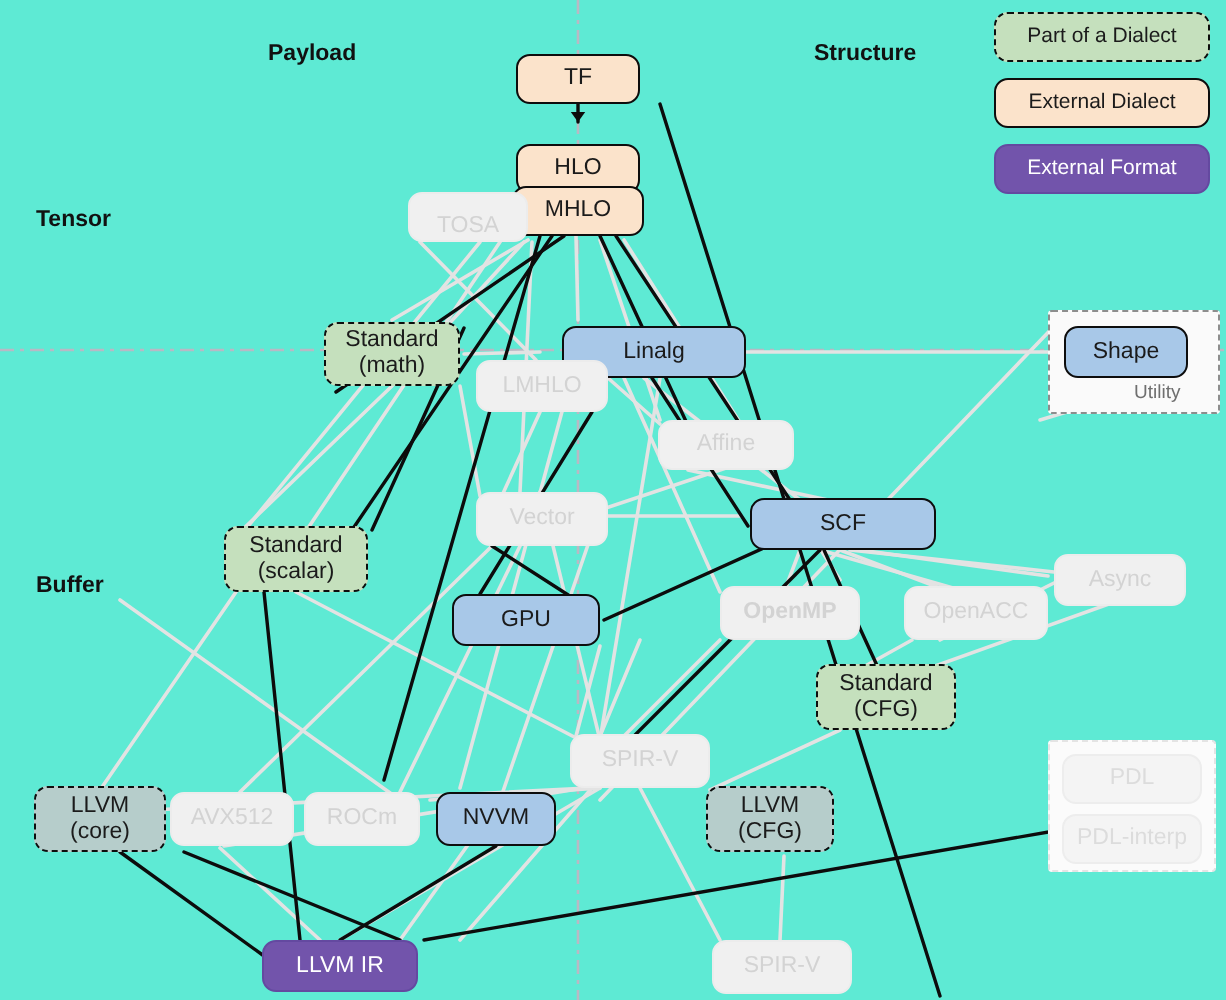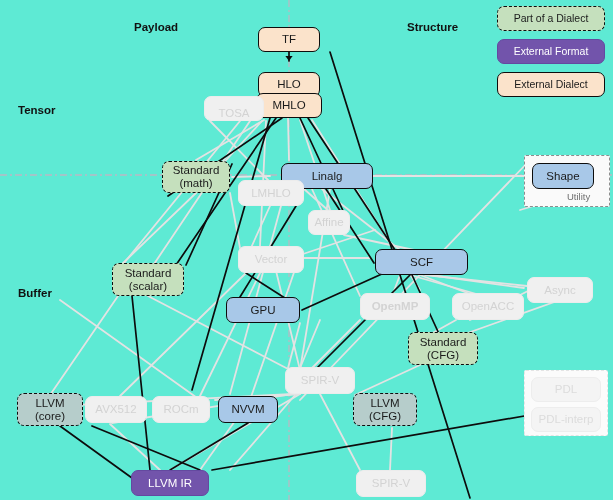--- a/index.html
+++ b/index.html
@@ -147,21 +147,21 @@
       </div>
       <div class="node k-dialect" style="left: 281px; top: 163px; width: 92px; height: 26px;">
         <span>Linalg</span>
       </div>
       <div class="node k-dialect" style="left: 532px; top: 163px; width: 62px; height: 26px;">
         <span>Shape</span>
       </div>
       <div class="node k-faded" style="left: 238px; top: 180px; width: 66px; height: 26px;">
         <span>LMHLO</span>
       </div>
-      <div class="node k-faded" style="left: 308px; top: 210px; width: 42px; height: 25px;">
+      <div class="node k-faded" style="left: 329px; top: 210px; width: 68px; height: 25px;">
         <span>Affine</span>
       </div>
       <div class="node k-faded" style="left: 238px; top: 246px; width: 66px; height: 27px;">
         <span>Vector</span>
       </div>
       <div class="node k-dialect" style="left: 375px; top: 249px; width: 93px; height: 26px;">
         <span>SCF</span>
       </div>
       <div class="node k-part" style="left: 112px; top: 263px; width: 72px; height: 33px;">
         <span>Standard<br>(scalar)</span>
@@ -210,20 +210,20 @@
       </div>
       <div class="node k-faded" style="left: 356px; top: 470px; width: 70px; height: 27px;">
         <span>SPIR-V</span>
       </div>
     </div>
 
   <div id="legend">
       <div class="leg node k-part" style="position: relative;">
         <span>Part of a Dialect</span>
       </div>
+      <div class="leg node k-ext" style="position: relative;">
+        <span>External Dialect</span>
+      </div>
       <div class="leg node k-fmt" style="position: relative;">
         <span>External Format</span>
       </div>
-      <div class="leg node k-ext" style="position: relative;">
-        <span>External Dialect</span>
-      </div>
     </div>
 </div>
 
 </body></html>

